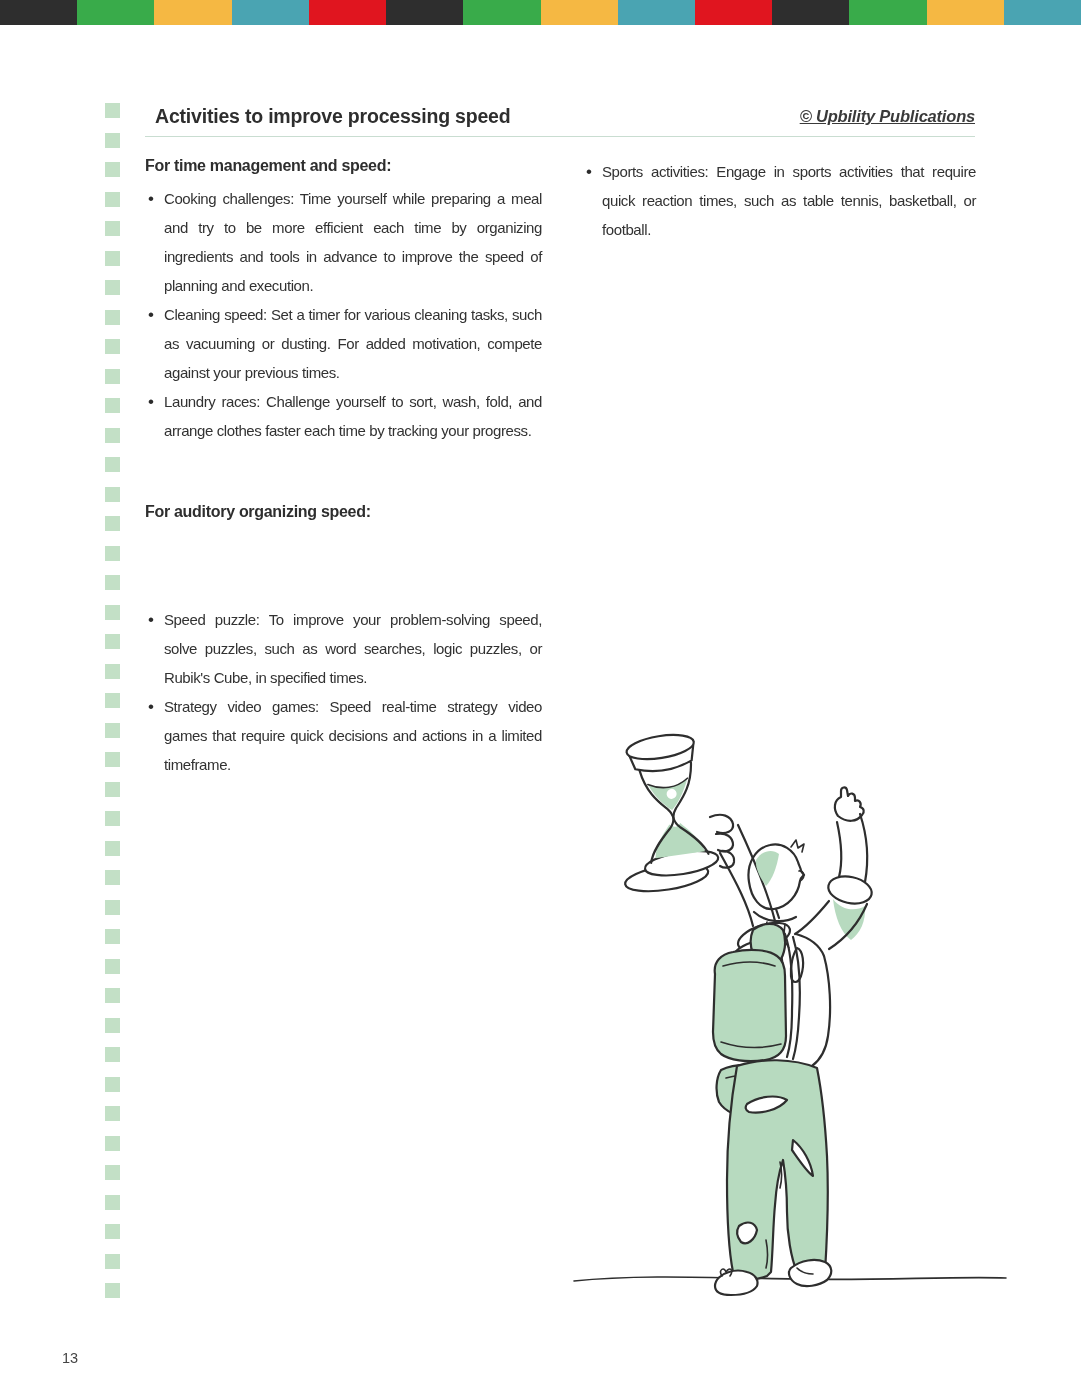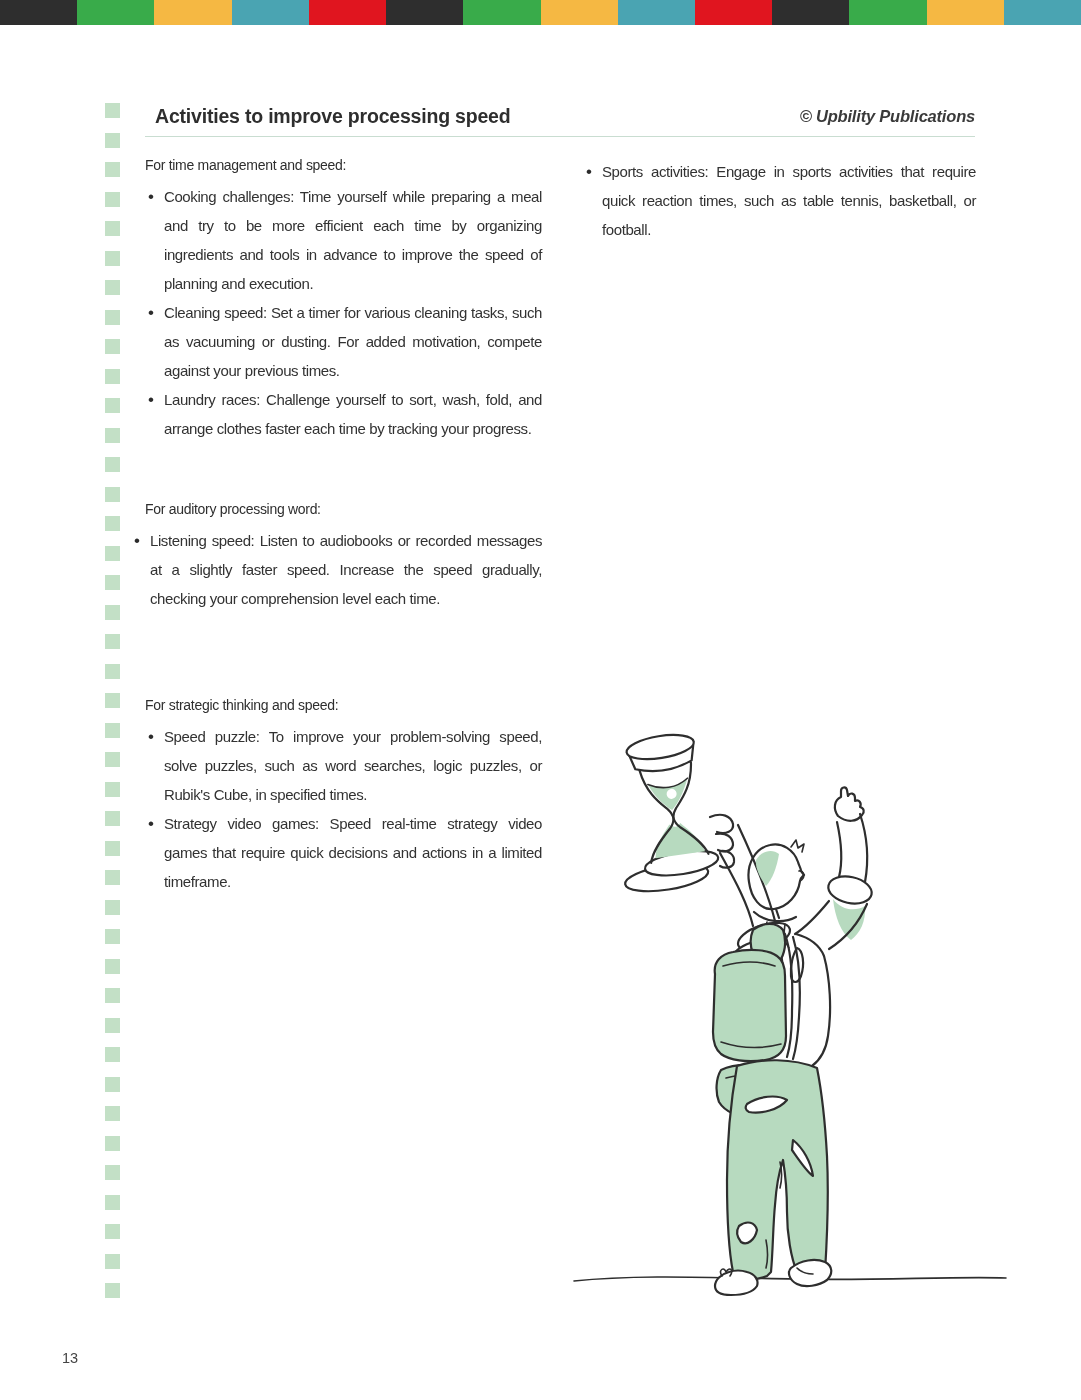--- a/index.html
+++ b/index.html
@@ -14,27 +14,27 @@
     font-family:"Liberation Sans", sans-serif;color:#333;
   }
   
   .topbar{position:absolute;left:0;top:0;width:1081px;height:25px;display:flex;}
   .topbar .block{flex:1 1 0;}
   
   .squares{position:absolute;left:105px;top:103px;width:15px;display:flex;flex-direction:column;gap:14.5px;}
   .squares .sq{width:15px;height:15px;background:var(--sage);opacity:.85;}
   
   .page-title{position:absolute;left:155px;top:105px;font-size:19.5px;font-weight:bold;color:var(--ink);letter-spacing:-0.2px;}
-  .copyright{position:absolute;right:106px;top:107px;font-size:16.5px;font-style:italic;font-weight:600;color:#3a3a3a;letter-spacing:-0.2px;}
+  .copyright{position:absolute;right:106px;top:107px;font-size:16.5px;font-style:italic;font-weight:600;color:#3a3a3a;letter-spacing:-0.2px;text-decoration:underline;}
   .header-rule{position:absolute;left:145px;top:136px;width:830px;border-top:1.6px solid var(--rule);}
   
   .col{position:absolute;top:157px;}
   .col-left{left:145px;width:397px;}
   .col-right{left:583px;width:393px;}
-  .section-heading{font-size:14px;font-weight:normal;color:var(--ink);letter-spacing:-0.3px;margin-bottom:9px;}
+  .section-heading{font-size:16px;font-weight:bold;color:var(--ink);letter-spacing:-0.3px;margin-bottom:9px;}
   ul.bullets{list-style:none;}
   ul.bullets li{
     position:relative;padding-left:19px;margin:0;
     font-size:15px;line-height:29px;letter-spacing:-0.4px;
     text-align:justify;color:#323232;
   }
   ul.bullets li::before{
     content:"\2022";position:absolute;left:3px;top:0;
     font-size:17px;color:#2b2b2b;
   }
@@ -126,28 +126,26 @@
   <div class="section">
     <div class="section-heading">For time management and speed:</div>
     <ul class="bullets">
       <li>Cooking challenges: Time yourself while preparing a meal and try to be more efficient each time by organizing ingredients and tools in advance to improve the speed of planning and execution.</li>
       <li>Cleaning speed: Set a timer for various cleaning tasks, such as vacuuming or dusting. For added motivation, compete against your previous times.</li>
       <li>Laundry races: Challenge yourself to sort, wash, fold, and arrange clothes faster each time by tracking your progress.</li>
     </ul>
   </div>
 
   <div class="section gap-auditory">
-    <div class="section-heading">For auditory processing word:</div>
+    <div class="section-heading">For auditory organizing speed:</div>
     <ul class="bullets outdent">
-      <li>Listening speed: Listen to audiobooks or recorded messages at a slightly faster speed. Increase the speed gradually, checking your comprehension level each time.</li>
     </ul>
   </div>
 
   <div class="section gap-strategic">
-    <div class="section-heading">For strategic thinking and speed:</div>
     <ul class="bullets">
       <li>Speed puzzle: To improve your problem-solving speed, solve puzzles, such as word searches, logic puzzles, or Rubik's Cube, in specified times.</li>
       <li>Strategy video games: Speed real-time strategy video games that require quick decisions and actions in a limited timeframe.</li>
     </ul>
   </div>
 </div>
 
 <div class="col col-right">
   <div class="section">
     <ul class="bullets">

